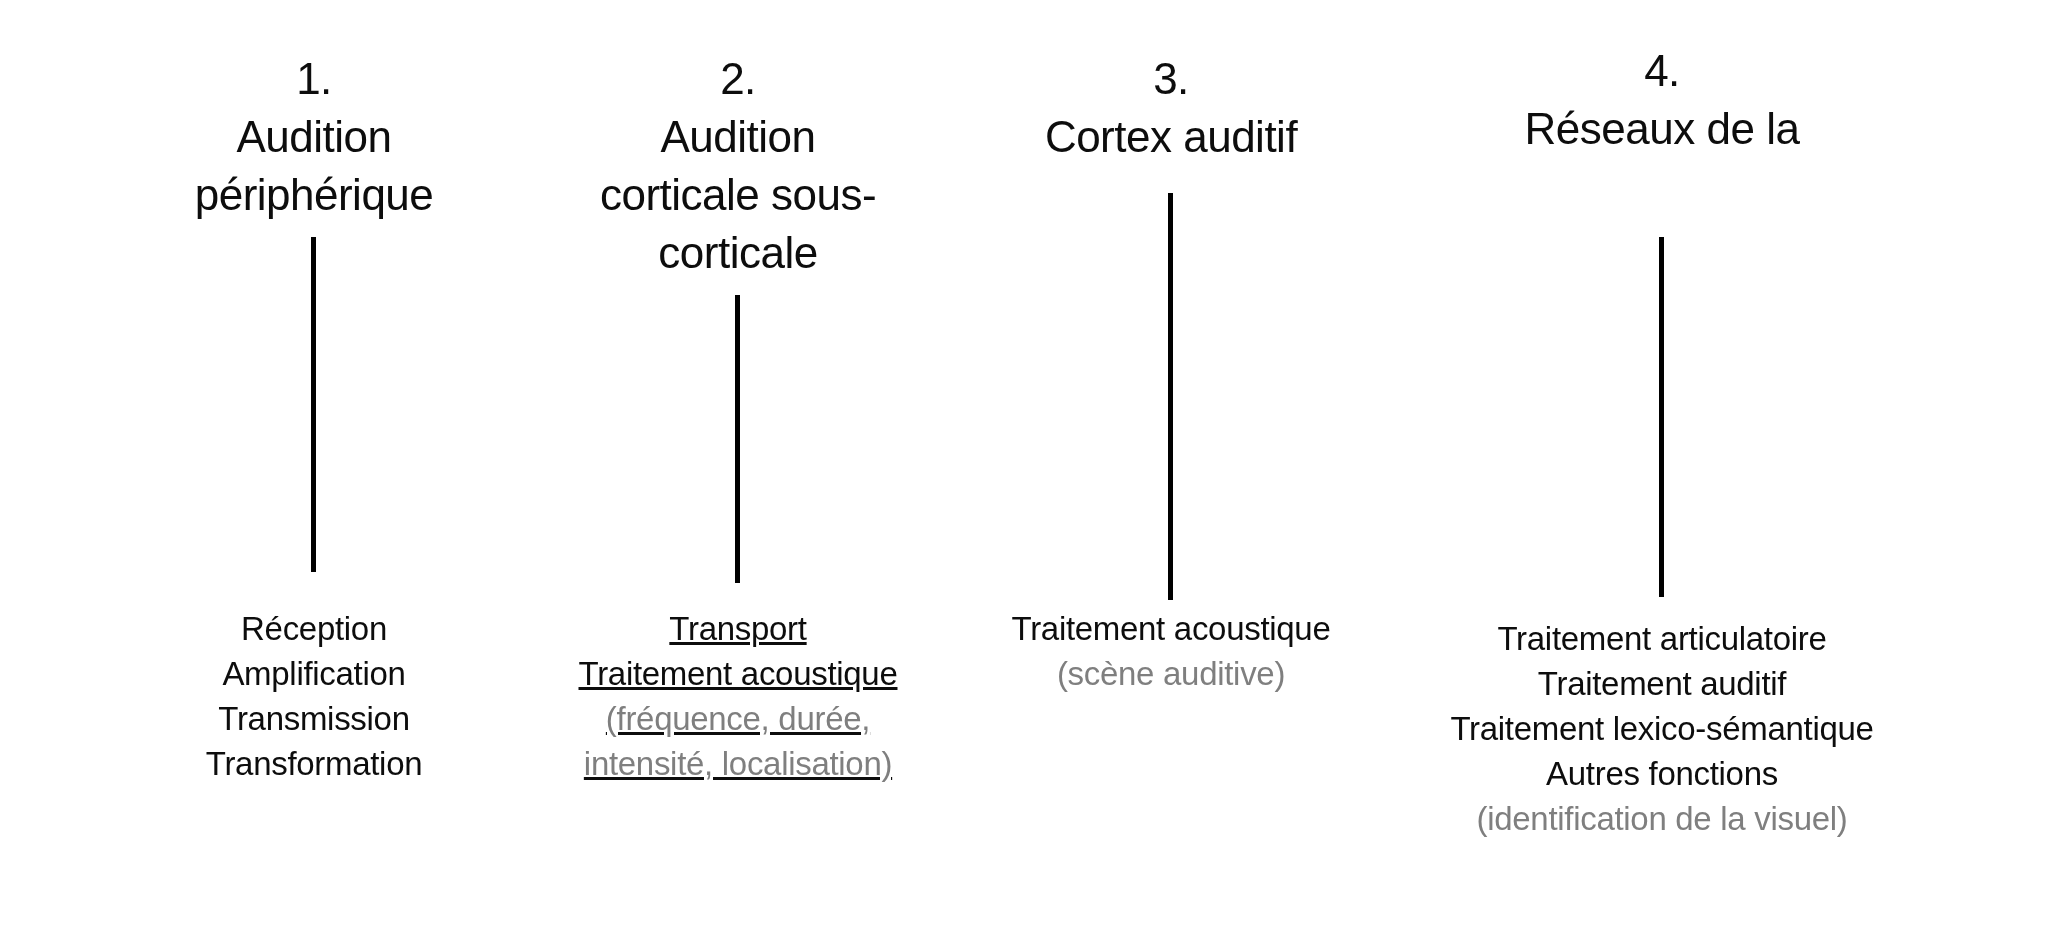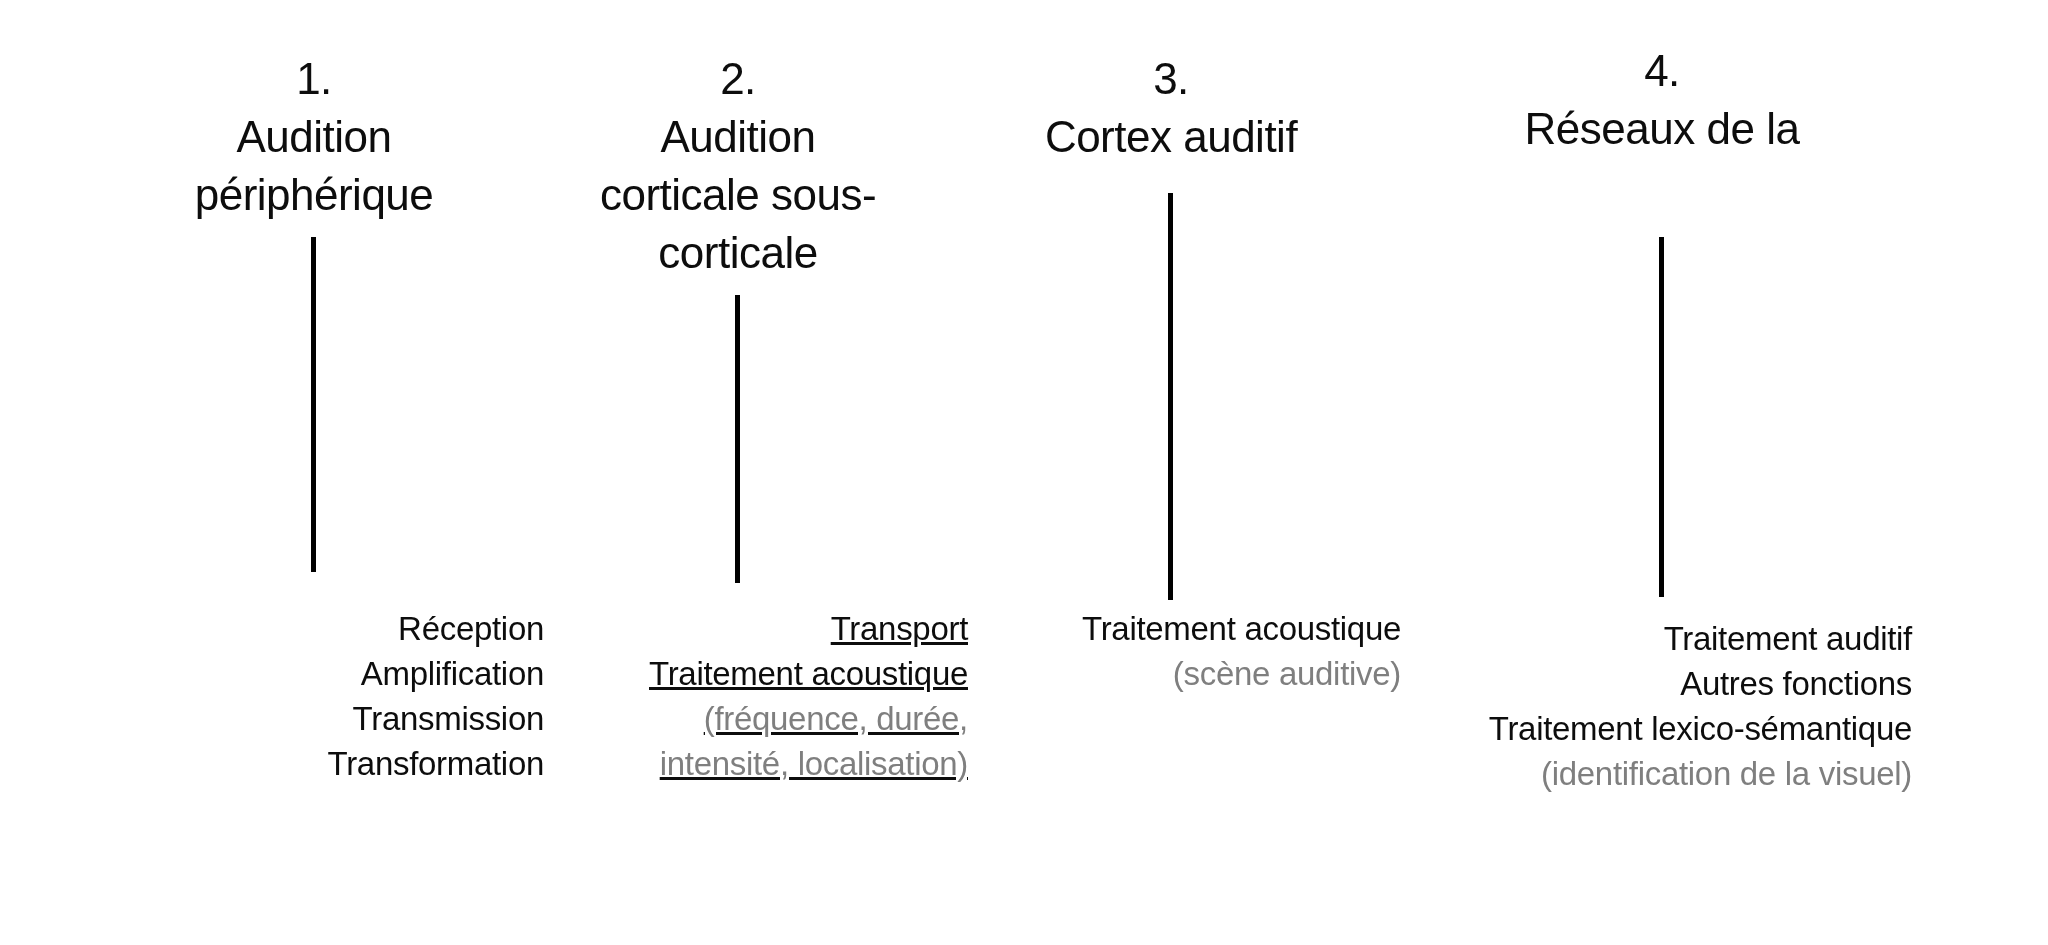--- a/index.html
+++ b/index.html
@@ -32,21 +32,21 @@
     text-align: center;
     font-size: 44px;
     line-height: 58px;
     letter-spacing: -0.5px;
     color: var(--text);
   }
   .items {
     position: absolute;
     left: 0;
     right: 0;
-    text-align: right;
+    text-align: center;
     font-size: 33px;
     line-height: 45px;
     letter-spacing: -0.3px;
     color: var(--text);
   }
   .item.muted { color: var(--muted); }
   .vline {
     position: absolute;
     width: 5px;
     background: var(--line);
@@ -99,21 +99,22 @@
     </div>
   </section>
   <div class="vline" style="left:1168px; top:193px; height:407px;"></div>
 
   <section class="col" style="left:1412px; width:500px;">
     <div class="title" style="top:42px;">
       <div>4.</div>
       <div>Réseaux de la</div>
     </div>
     <div class="items" style="top:616px;">
+      <div class="item">Traitement articulatoire</div>
       <div class="item">Traitement auditif</div>
+      <div class="item">Traitement lexico-sémantique</div>
       <div class="item">Autres fonctions</div>
-      <div class="item">Traitement lexico-sémantique</div>
       <div class="item muted">(identification de la visuel)</div>
     </div>
   </section>
   <div class="vline" style="left:1659px; top:237px; height:360px;"></div>
 
 </div>
 
 </body></html>

